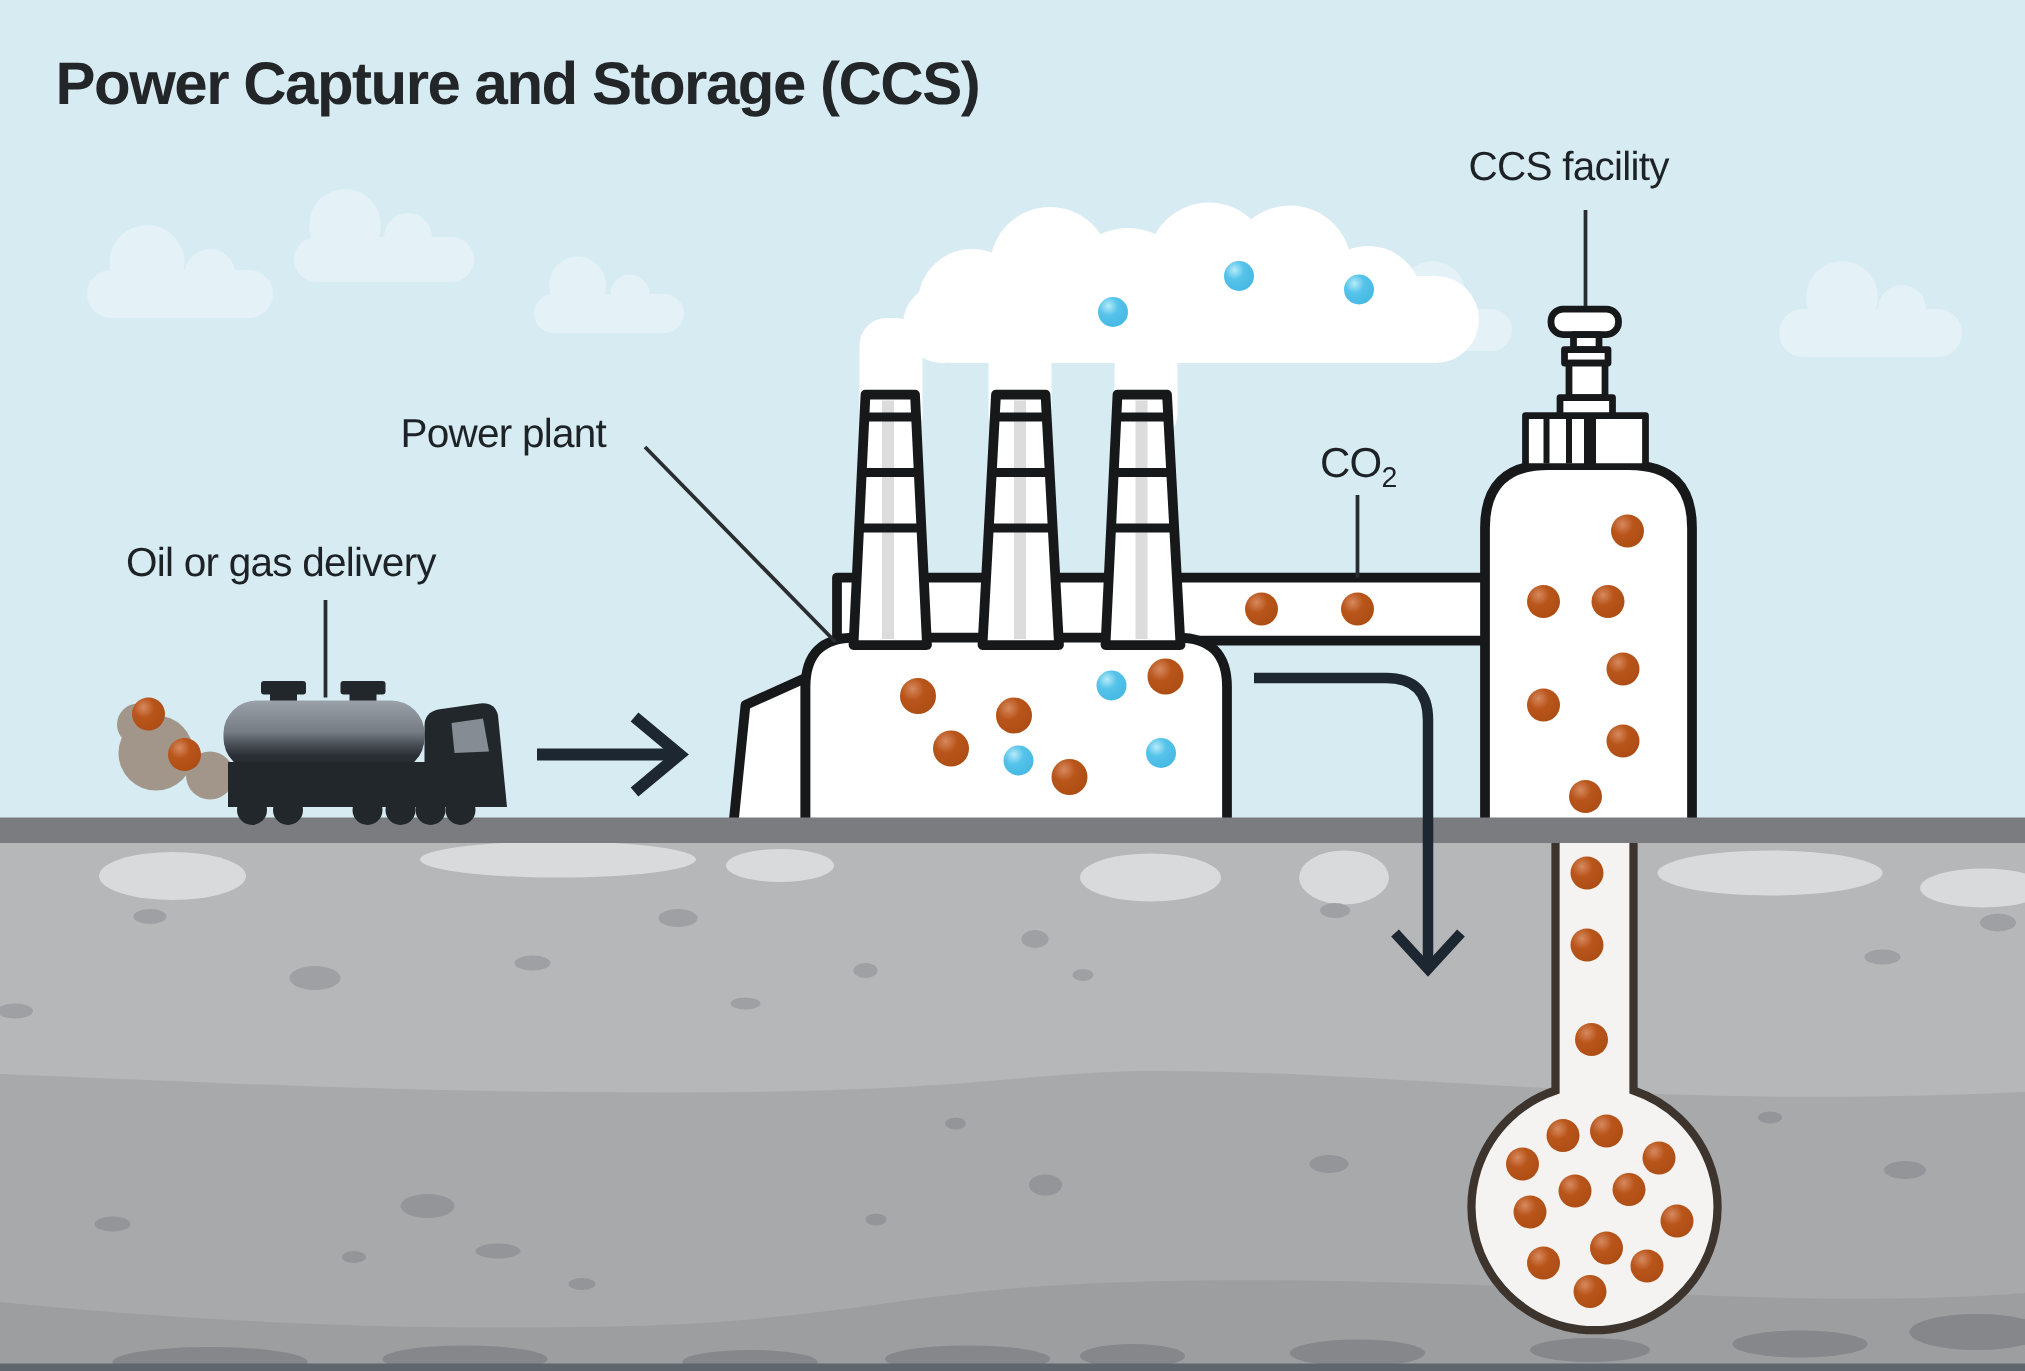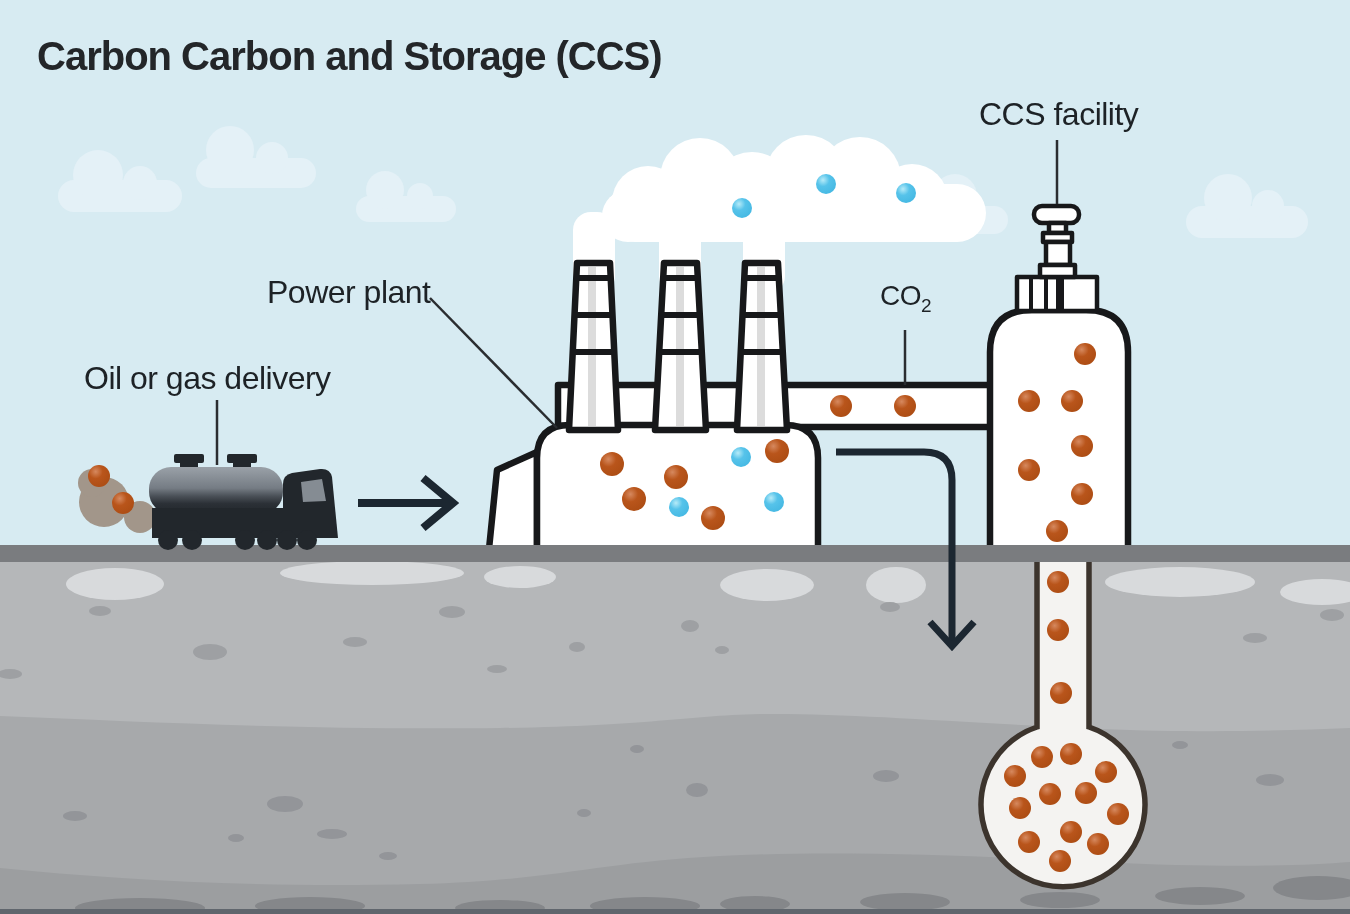--- a/index.html
+++ b/index.html
@@ -32,30 +32,30 @@
   .truck-win{fill:#858c93;}
   .smoke{fill:#a2968a;}
   .grad-o-hi{stop-color:#d6895f;}
   .grad-o-mid{stop-color:var(--co2_orange);}
   .grad-o-edge{stop-color:#ab4c13;}
   .grad-b-hi{stop-color:#b6ebf8;}
   .grad-b-mid{stop-color:var(--co2_blue);}
   .grad-b-edge{stop-color:#43b7e2;}
   .lbl{
     position:absolute;color:var(--label_text,#1d2226);
-    font-size:32px;letter-spacing:-0.5px;white-space:nowrap;line-height:1.1;
+    font-size:27px;letter-spacing:-0.5px;white-space:nowrap;line-height:1.1;
   }
   #page-title{
     position:absolute;left:37px;top:34px;margin:0;
     font-size:40px;font-weight:bold;letter-spacing:-1px;color:#232629;white-space:nowrap;
   }
   #lbl-ccs{left:979px;top:97px;}
   #lbl-pp{left:267px;top:275px;}
   #lbl-oil{left:84px;top:361px;}
-  #lbl-co2{left:880px;top:281px;font-size:28px;}
+  #lbl-co2{left:880px;top:294px;font-size:28px;}
   #lbl-co2 sub{font-size:19px;}
 </style>
 </head>
 <body style="--sky: #d7ebf2; --background_cloud: #e4f1f7; --steam: #ffffff; --outline: #17181a; --co2_orange: #b9551b; --co2_blue: #56c3ea; --arrow: #1c2731; --road: #7a7c7f; --soil_layer_1: #b5b7b9; --soil_layer_2: #a7a9ab; --soil_layer_3: #9c9ea0; --well_outline: #3c342d; --well_fill: #f4f3f1; --truck_body: #22272c; --label_text: #1d2226;">
 
 <svg id="scene" viewBox="0 0 1350 914" xmlns="http://www.w3.org/2000/svg">
   <defs>
     <radialGradient id="grad-orange" cx="0.35" cy="0.3" r="0.8">
       <stop offset="0" class="grad-o-hi"></stop>
       <stop offset="0.4" class="grad-o-mid"></stop>
@@ -312,17 +312,17 @@
     <path class="arrow" d="M836,452 L924,452 Q952,452 952,480 L952,644"></path>
     <polyline class="arrow" points="930,622 952,646 974,622"></polyline>
   </g>
 
   <line class="leader" x1="1057" y1="140" x2="1057" y2="204"></line>
   <line class="leader" x1="430" y1="298" x2="557" y2="428"></line>
   <line class="leader" x1="217" y1="400" x2="217" y2="465"></line>
   <line class="leader" x1="905" y1="330" x2="905" y2="385"></line>
 </svg>
 
-<h1 id="page-title">Carbon Carbon and Storage (CCS)</h1>
+<h1 id="page-title">Power Capture and Storage (CCS)</h1>
 <div class="lbl" id="lbl-ccs">CCS facility</div>
 <div class="lbl" id="lbl-pp">Power plant</div>
 <div class="lbl" id="lbl-oil">Oil or gas delivery</div>
 <div class="lbl" id="lbl-co2"><span>CO</span><sub>2</sub></div>
 
 </body></html>

